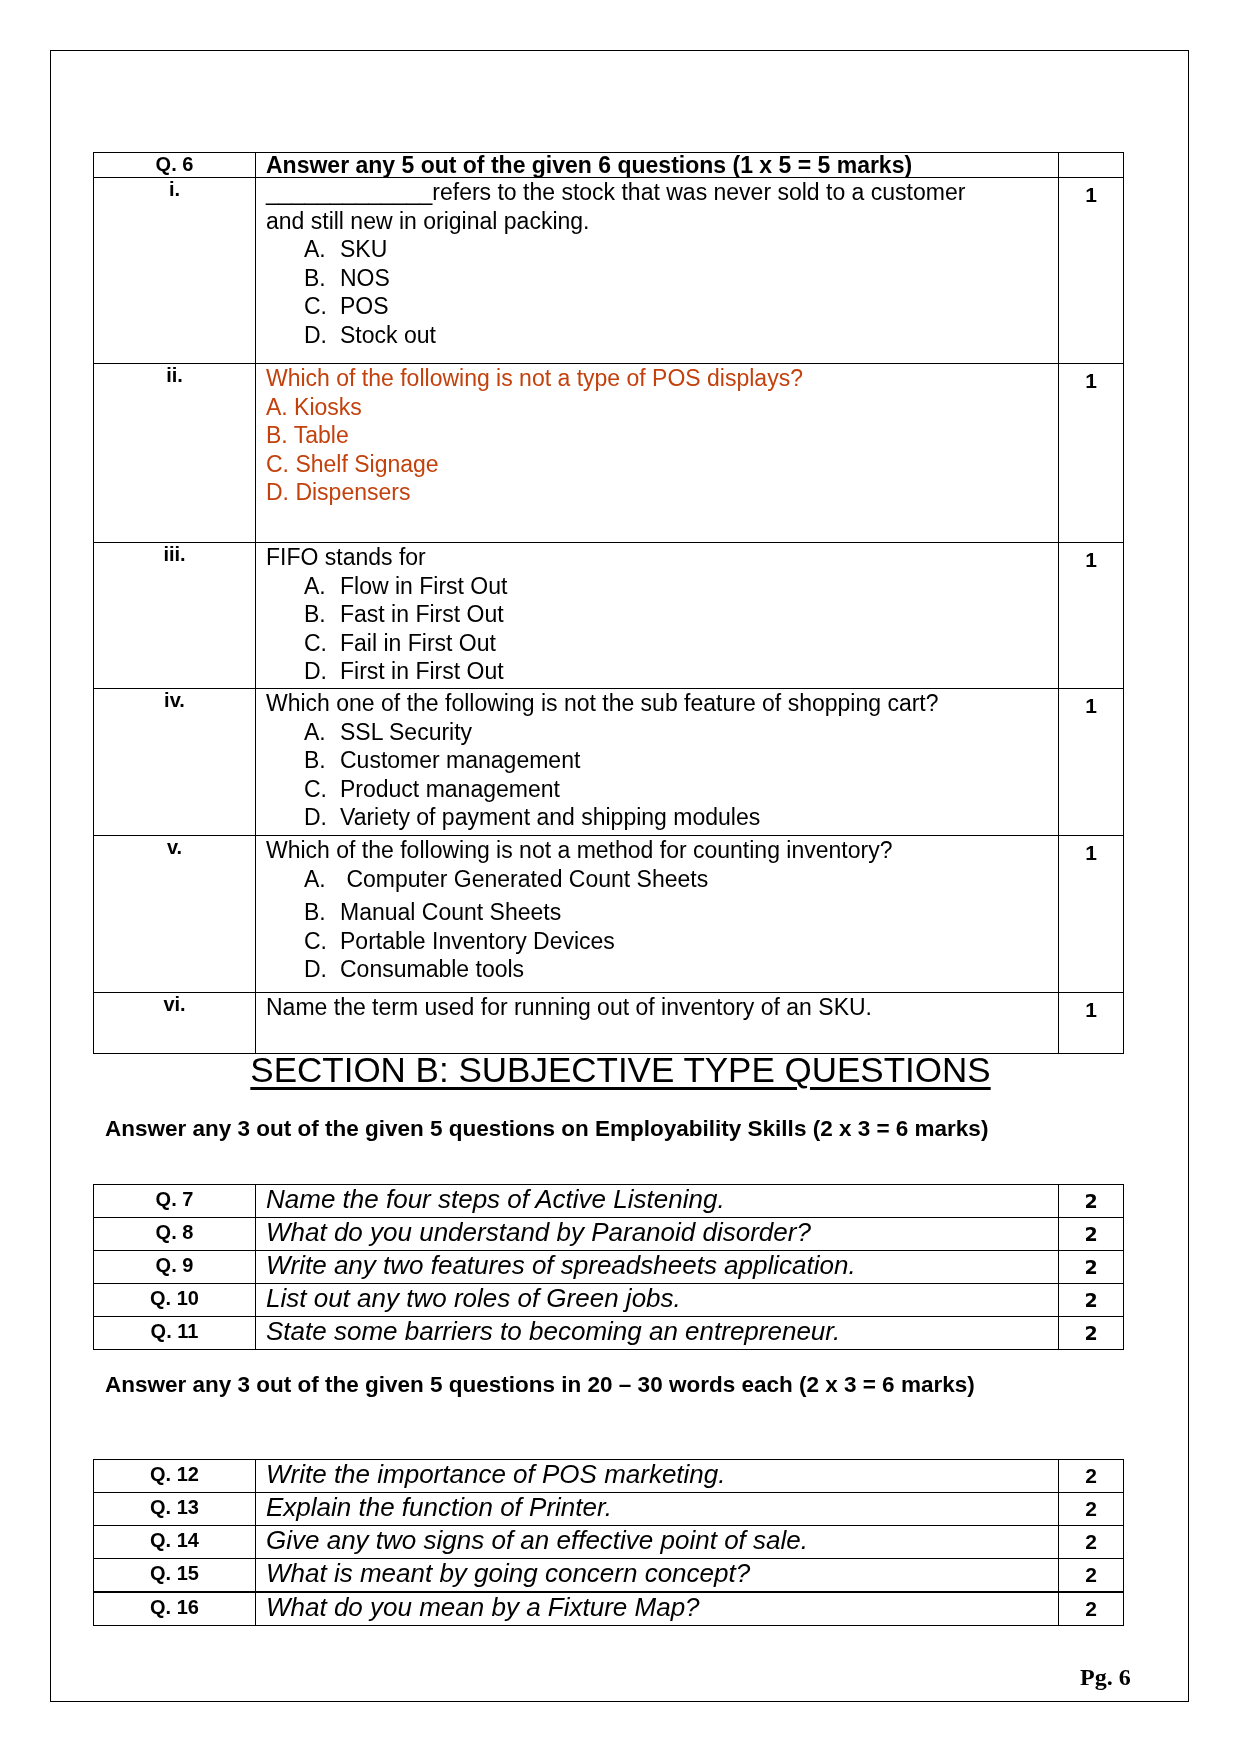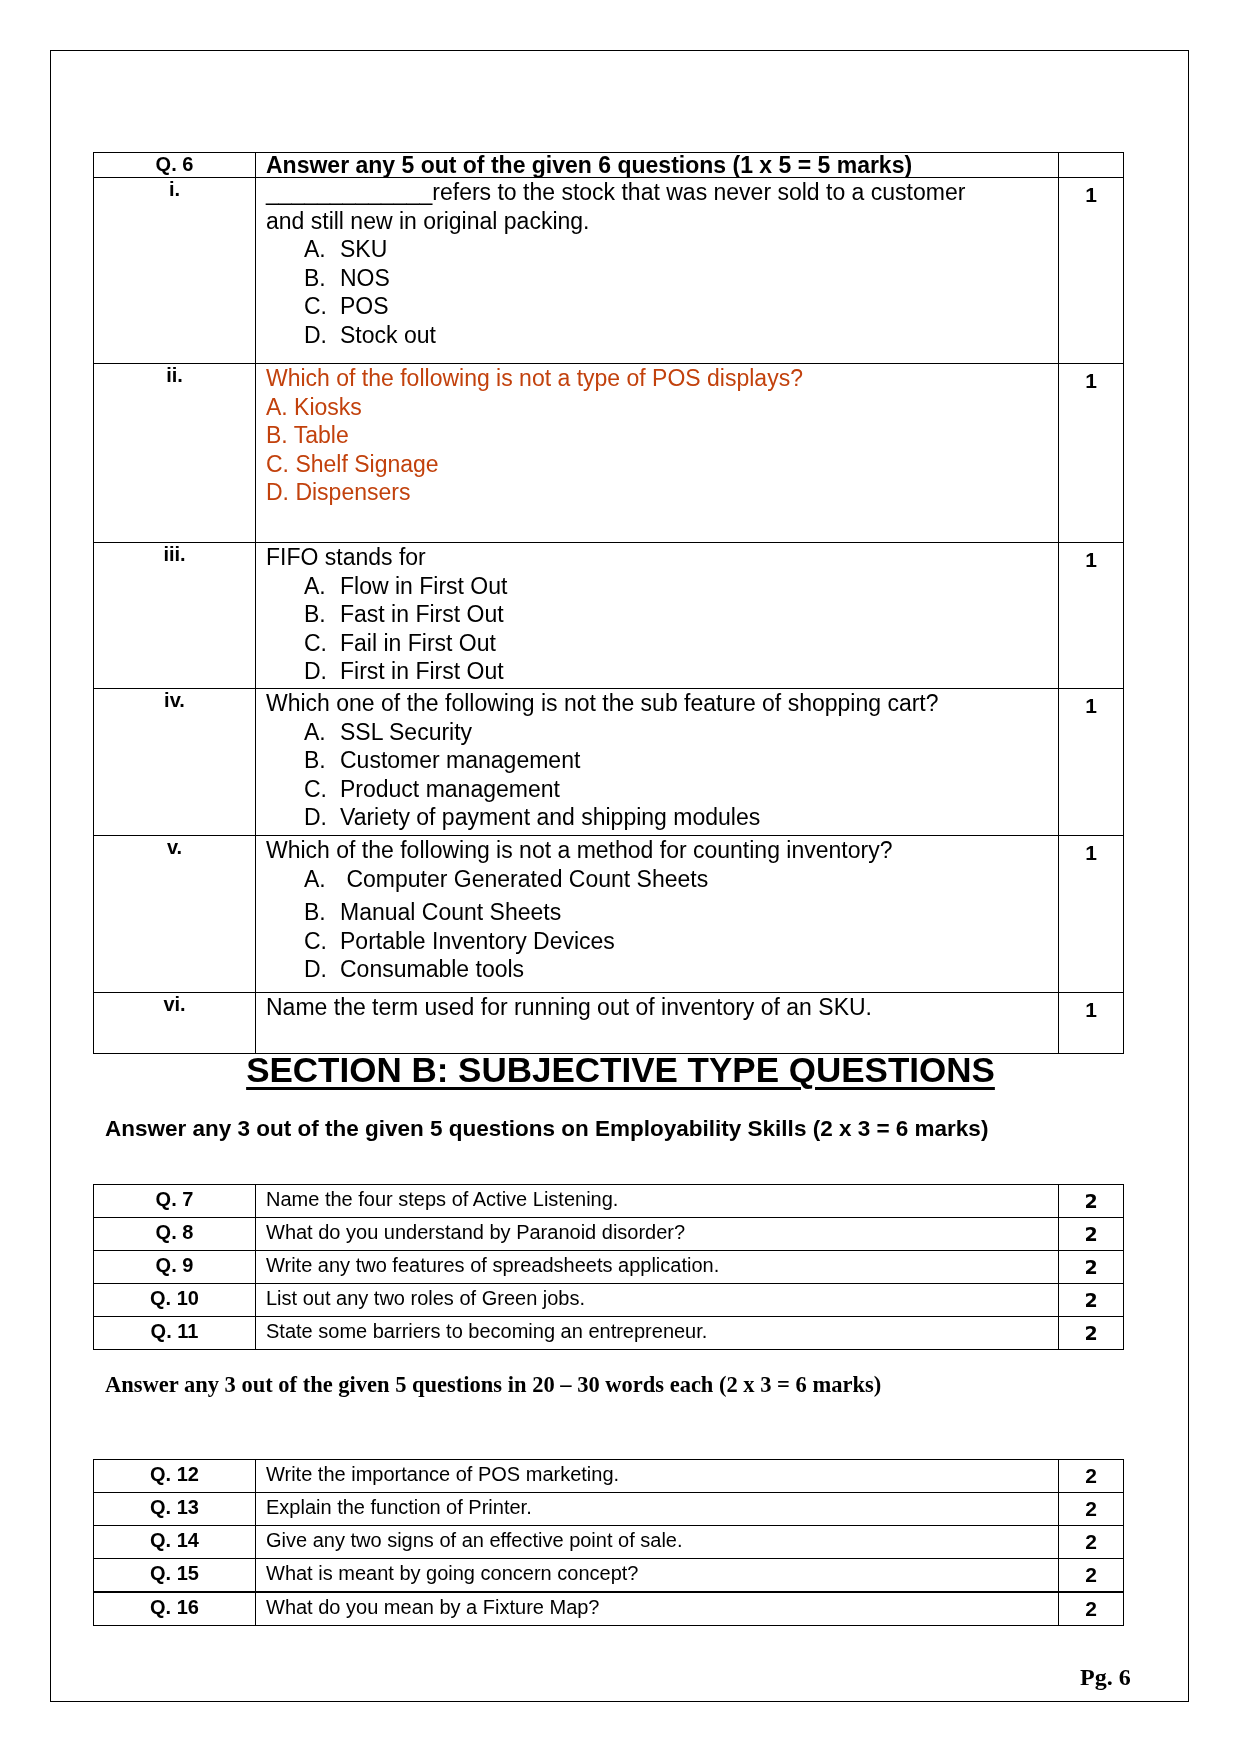--- a/index.html
+++ b/index.html
@@ -29,31 +29,31 @@
     #tbl-q6 { top: 152px; }
     #tbl-q6 tr.r-hdr td { height: 20px; }
     #tbl-q6 tr.r-i td { height: 182px; }
     #tbl-q6 tr.r-ii td { height: 175px; }
     #tbl-q6 tr.r-iii td { height: 142px; }
     #tbl-q6 tr.r-iv td { height: 143px; }
     #tbl-q6 tr.r-v td { height: 153px; }
     #tbl-q6 tr.r-vi td { height: 57px; }
     .section-title {
       position: absolute; left: 0; width: 1241px; top: 1050px; text-align: center;
-      font-size: 35px; font-weight: bold; letter-spacing: 0px;
+      font-size: 35px; font-weight: normal; letter-spacing: 0px;
     }
     .section-title span { text-decoration: underline; text-decoration-thickness: 3px; text-underline-offset: 5px; }
     .instr {
       position: absolute; left: 105px; font-weight: bold; font-size: 22.5px; line-height: 32px; text-align: right;
     }
     #instr1 { top: 1113px; }
-    #instr2 { top: 1369px; font-family: Liberation Serif, serif; }
+    #instr2 { top: 1369px; }
     table.st td { height: 30px; }
     table.st .qno { font-size: 20px; line-height: 28px; }
-    table.st .qtext { line-height: 28px; font-size: 20px; }
+    table.st .qtext { line-height: 28px; font-size: 26px; font-style: italic; }
     table.st .mark { font-size: 21px; line-height: 28px; padding-top: 2px !important; }
     #tbl-emp { top: 1184px; padding-left: 24px; }
     #tbl-emp .mark { font-family: "DejaVu Sans", sans-serif; font-size: 19px; }
     #tbl-gen { top: 1459px; border-radius: 23px; }
     #tbl-gen tr.thick-top td { border-top: 2.5px solid #000; }
     .pg-no {
       position: absolute; left: 1080px; top: 1664px; font-family: "Liberation Serif", serif;
       font-weight: bold; font-size: 24px;
     }
   </style>

